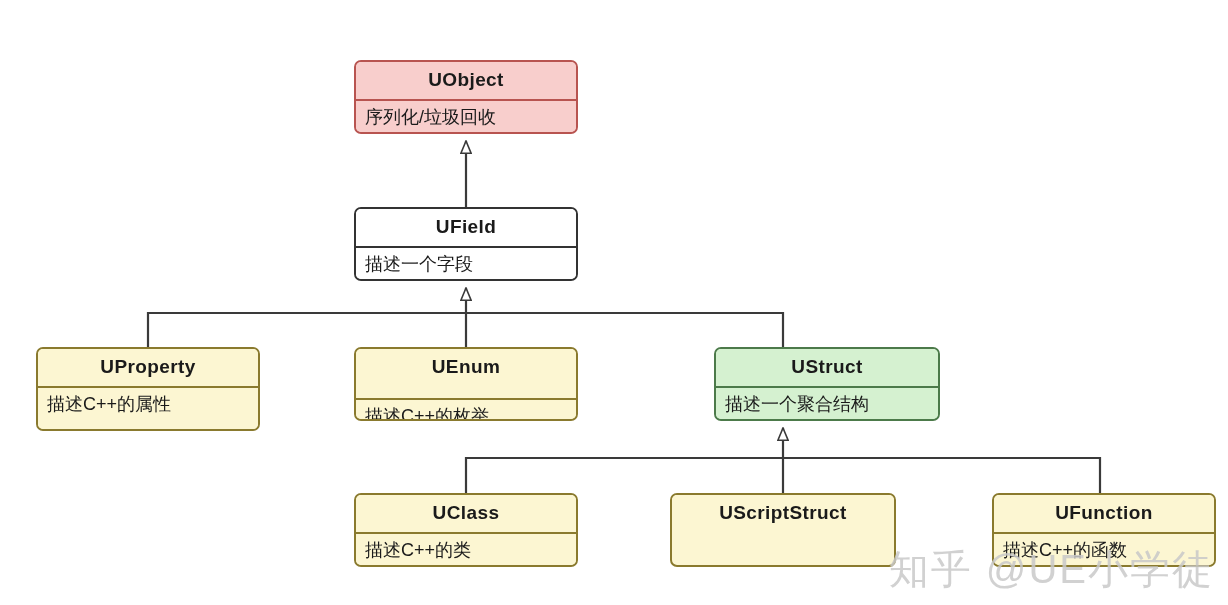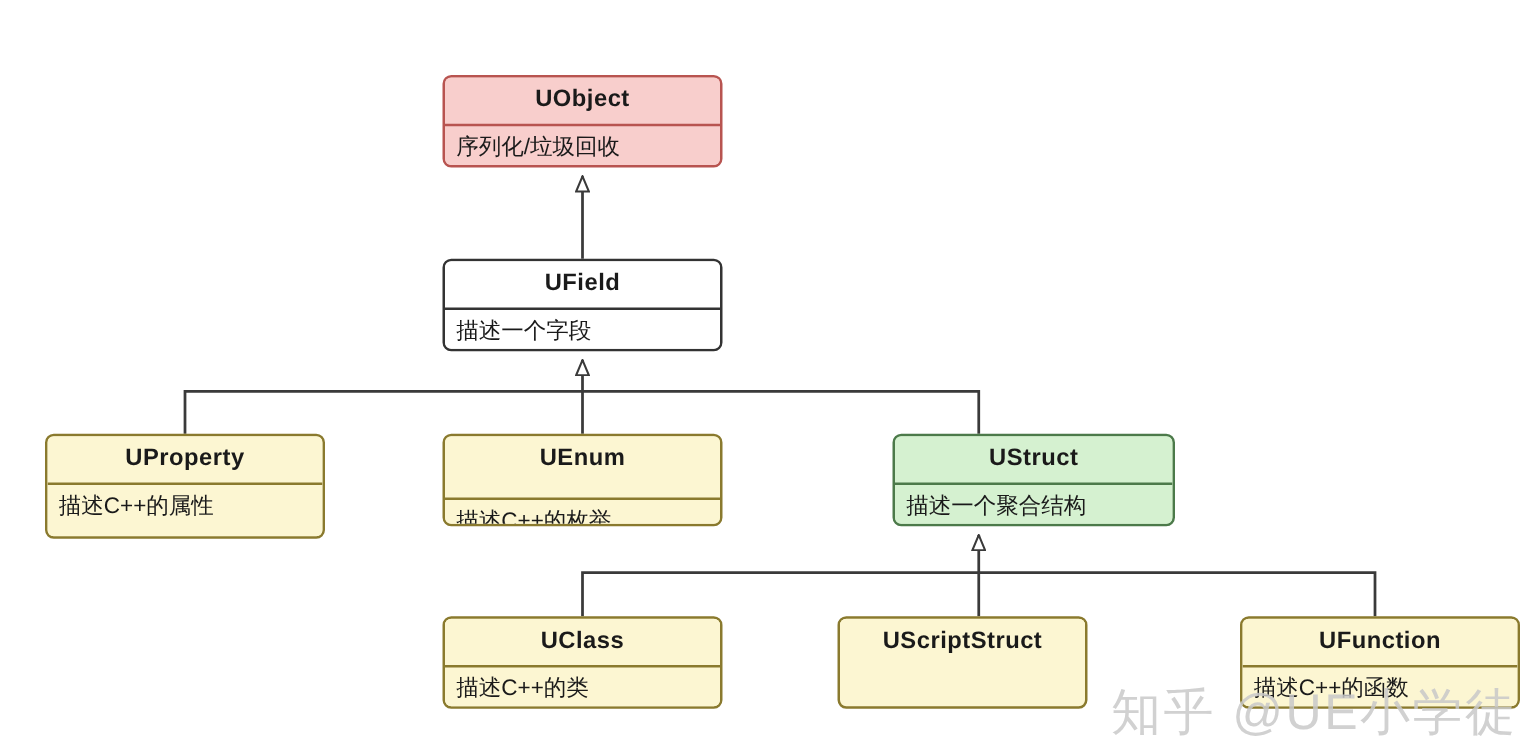--- a/index.html
+++ b/index.html
@@ -145,21 +145,21 @@
   <div class="node green" style="left:670px; top:347px; width:226px; height:74px;margin-left:44px;">
     <div class="title">UStruct</div>
     <div class="desc">描述一个聚合结构</div>
   </div>
 
   <div class="node yellow" style="left:354px; top:493px; width:224px; height:74px;">
     <div class="title">UClass</div>
     <div class="desc">描述C++的类</div>
   </div>
 
-  <div class="node yellow" style="left:670px; top:493px; width:200px; height:74px;">
+  <div class="node yellow" style="left:670px; top:493px; width:226px; height:74px;">
     <div class="title">UScriptStruct</div>
   </div>
 
   <div class="node yellow" style="left:992px; top:493px; width:224px; height:74px;">
     <div class="title">UFunction</div>
     <div class="desc">描述C++的函数</div>
   </div>
 
   <div id="watermark">知乎 @UE小学徒</div>
 

